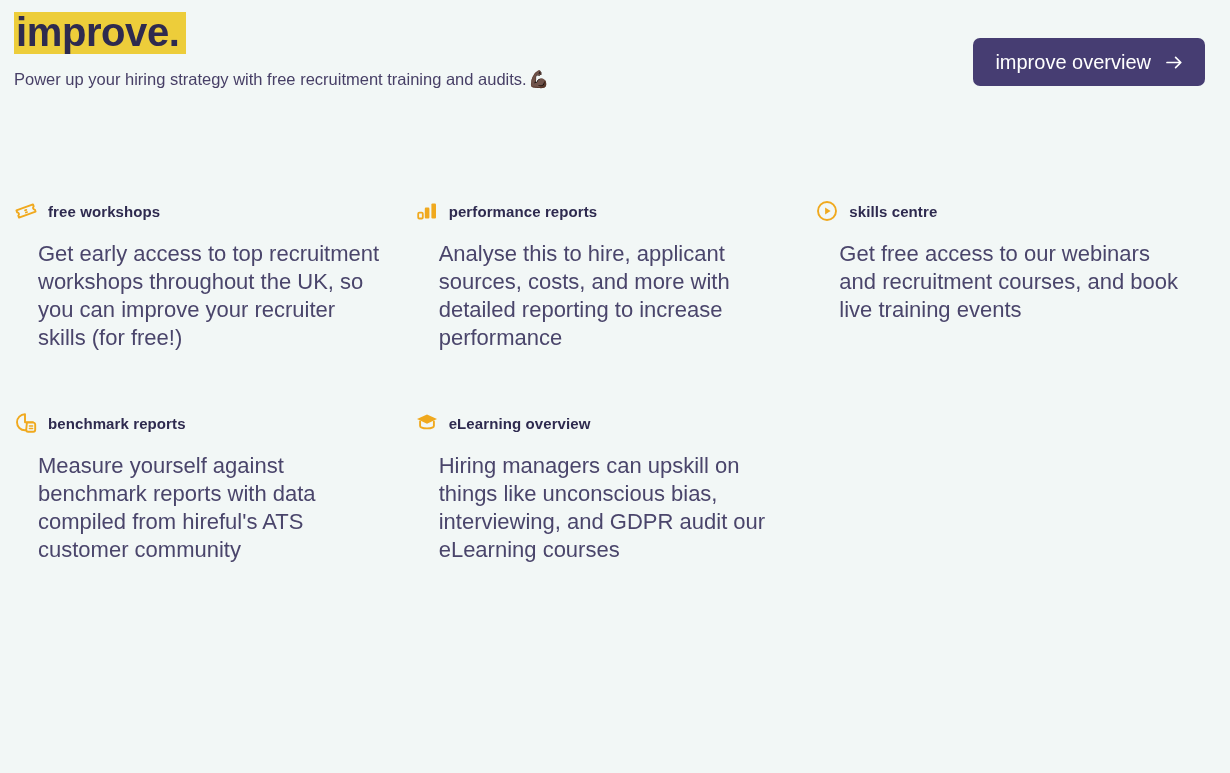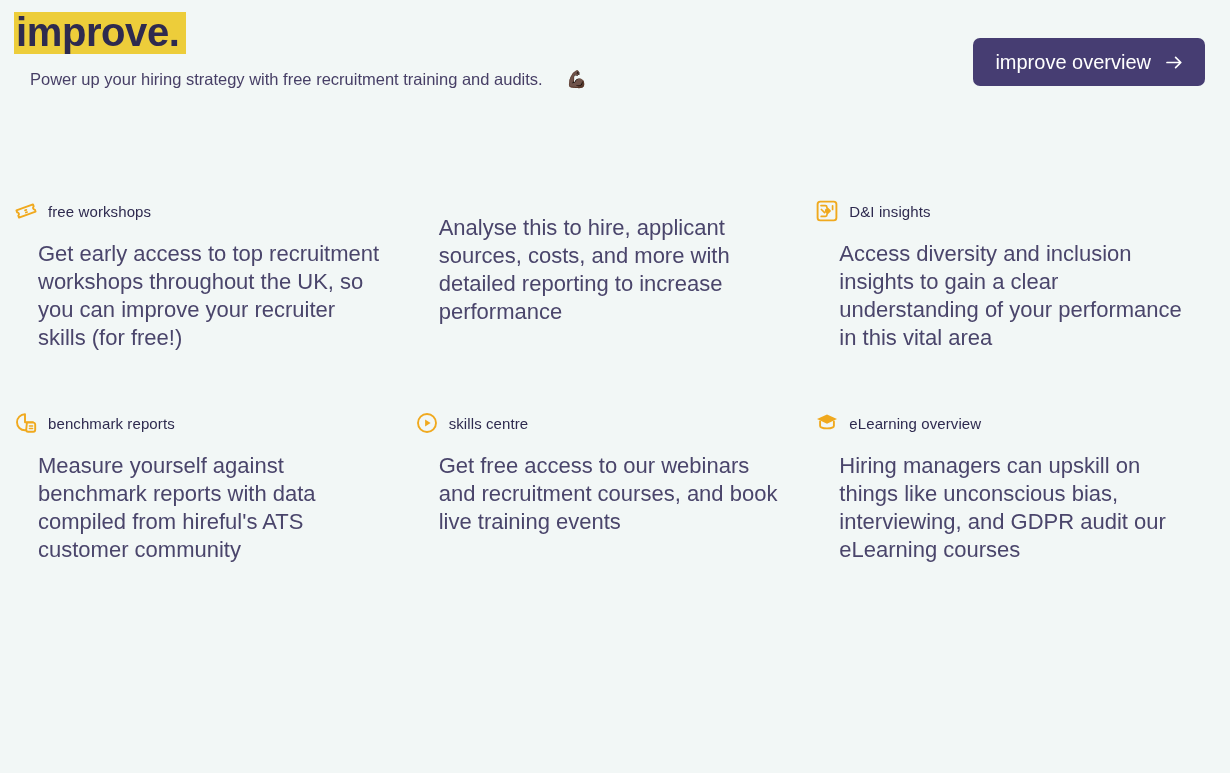--- a/index.html
+++ b/index.html
@@ -48,28 +48,28 @@
   .title-highlight {
     position: absolute;
     left: 0;
     bottom: 2px;
     width: 172px;
     height: 42px;
     background: #edcd3a;
     z-index: 1;
   }
   .subtitle {
-    margin: 12px 0 0 16px;
+    margin: 12px 0 0 0;
     font-size: 16.5px;
     line-height: 22px;
     color: #473f66;
     font-weight: 400;
     display: flex;
     align-items: center;
-    gap: 24px;
+    gap: 2px;
   }
   .emoji {
     font-size: 17px;
     line-height: 1;
     display: inline-block;
   }
 
   .overview-button {
     position: absolute;
     top: 38px;
@@ -119,21 +119,21 @@
   .card-icon {
     width: 24px;
     height: 24px;
     flex: 0 0 24px;
     display: inline-flex;
     align-items: center;
     justify-content: center;
   }
   .card-title {
     font-size: 15px;
-    font-weight: 400;
+    font-weight: 700;
     color: #2e2a4f;
     letter-spacing: 0.1px;
   }
   .card-body {
     margin: 16px 0 0 24px;
     font-size: 22px;
     line-height: 28px;
     color: #4a456b;
     font-weight: 400;
     max-width: 358px;
@@ -177,64 +177,61 @@
               <path d="M11.3 11.1 h1.4 M11.3 13.4 h1.4" stroke="#f0a91e" stroke-width="1.7" stroke-linecap="round"></path>
             </g>
           </svg>
         </span>
         <span class="card-title">free workshops</span>
       </div>
       <div class="card-body">Get early access to top recruitment workshops throughout the UK, so you can improve your recruiter skills (for free!)</div>
     </div>
 
     <div class="card">
+      <div class="card-head">
+        <span class="card-icon">
+          <svg width="24" height="24" viewBox="0 0 24 24" aria-hidden="true">
+            <rect x="3.2" y="13.6" width="4.6" height="5.9" rx="1.1" fill="none" stroke="#f0a91e" stroke-width="1.8"></rect>
+            <rect x="9.8" y="8.6" width="4.6" height="10.9" rx="1.1" fill="#f0a91e"></rect>
+            <rect x="16.4" y="4.4" width="4.6" height="15.1" rx="1.1" fill="#f0a91e"></rect>
+          </svg>
+        </span>
+        <span class="card-title">performance reports</span>
+      </div>
       <div class="card-body wide">Analyse this to hire, applicant sources, costs, and more with detailed reporting to increase performance</div>
     </div>
 
-    <div class="card">
-      <div class="card-head">
-        <span class="card-icon">
-          <svg width="24" height="24" viewBox="0 0 24 24" aria-hidden="true">
-            <rect x="2.6" y="2.6" width="18.8" height="18.8" rx="2.6" fill="none" stroke="#f0a91e" stroke-width="1.9"></rect>
-            <path d="M6 6.6 h4.3 a1.6 1.6 0 0 1 1.6 1.6 v0.6 l3 2.9 M17.6 6.8 v3.6 M6.2 17.4 h4.2 a1.6 1.6 0 0 0 1.6-1.6 v-0.9 l3.1-2.9 M6.4 10.5 l3.2 3.1" fill="none" stroke="#f0a91e" stroke-width="1.7" stroke-linecap="round" stroke-linejoin="round"></path>
-            <circle cx="12.1" cy="11.9" r="2.3" fill="#f0a91e"></circle>
-          </svg>
-        </span>
-        <span class="card-title">D&amp;I insights</span>
-      </div>
-      <div class="card-body wide">Access diversity and inclusion insights to gain a clear understanding of your performance in this vital area</div>
+
+    <div class="card">
+      <div class="card-head">
+        <span class="card-icon">
+          <svg width="24" height="24" viewBox="0 0 24 24" aria-hidden="true">
+            <circle cx="12" cy="12" r="9" fill="none" stroke="#f0a91e" stroke-width="1.9"></circle>
+            <path d="M10.1 8.6 L15.6 12 L10.1 15.4 Z" fill="#f0a91e"></path>
+          </svg>
+        </span>
+        <span class="card-title">skills centre</span>
+      </div>
+      <div class="card-body wide">Get free access to our webinars and recruitment courses, and book live training events</div>
     </div>
 
     <div class="card">
       <div class="card-head">
         <span class="card-icon">
           <svg width="24" height="24" viewBox="0 0 24 24" aria-hidden="true">
             <path d="M11 3.3 a8 8 0 1 0 8 8 h-8 Z" fill="none" stroke="#f0a91e" stroke-width="1.9" stroke-linejoin="round"></path>
             <path d="M12.9 11.6 h6.4 a1.9 1.9 0 0 1 1.9 1.9 v5.3 a1.9 1.9 0 0 1 -1.9 1.9 h-5.2 a1.9 1.9 0 0 1 -1.9-1.9 Z" fill="#f2f7f6" stroke="#f0a91e" stroke-width="1.9" stroke-linejoin="round"></path>
             <path d="M15.4 15 h3.2 M15.4 17.6 h3.2" stroke="#f0a91e" stroke-width="1.5" stroke-linecap="round"></path>
           </svg>
         </span>
         <span class="card-title">benchmark reports</span>
       </div>
       <div class="card-body wide">Measure yourself against benchmark reports with data compiled from hireful's ATS customer community</div>
     </div>
 
-    <div class="card">
-      <div class="card-head">
-        <span class="card-icon">
-          <svg width="24" height="24" viewBox="0 0 24 24" aria-hidden="true">
-            <circle cx="12" cy="12" r="9" fill="none" stroke="#f0a91e" stroke-width="1.9"></circle>
-            <path d="M10.1 8.6 L15.6 12 L10.1 15.4 Z" fill="#f0a91e"></path>
-          </svg>
-        </span>
-        <span class="card-title">skills centre</span>
-      </div>
-      <div class="card-body wide">Get free access to our webinars and recruitment courses, and book live training events</div>
-    </div>
-
 
     <div class="card">
       <div class="card-head">
         <span class="card-icon">
           <svg width="24" height="24" viewBox="0 0 24 24" aria-hidden="true">
             <path d="M12 3.4 L22 8.1 L12 12.8 L2 8.1 Z" fill="#f0a91e"></path>
             <path d="M5.1 10.4 v4.4 a1.6 1.6 0 0 0 1 1.5 c1.6 0.7 3.7 1.1 5.9 1.1 s4.3-0.4 5.9-1.1 a1.6 1.6 0 0 0 1-1.5 v-4.4" fill="none" stroke="#f0a91e" stroke-width="1.9" stroke-linecap="round" stroke-linejoin="round"></path>
           </svg>
         </span>
         <span class="card-title">eLearning overview</span>

